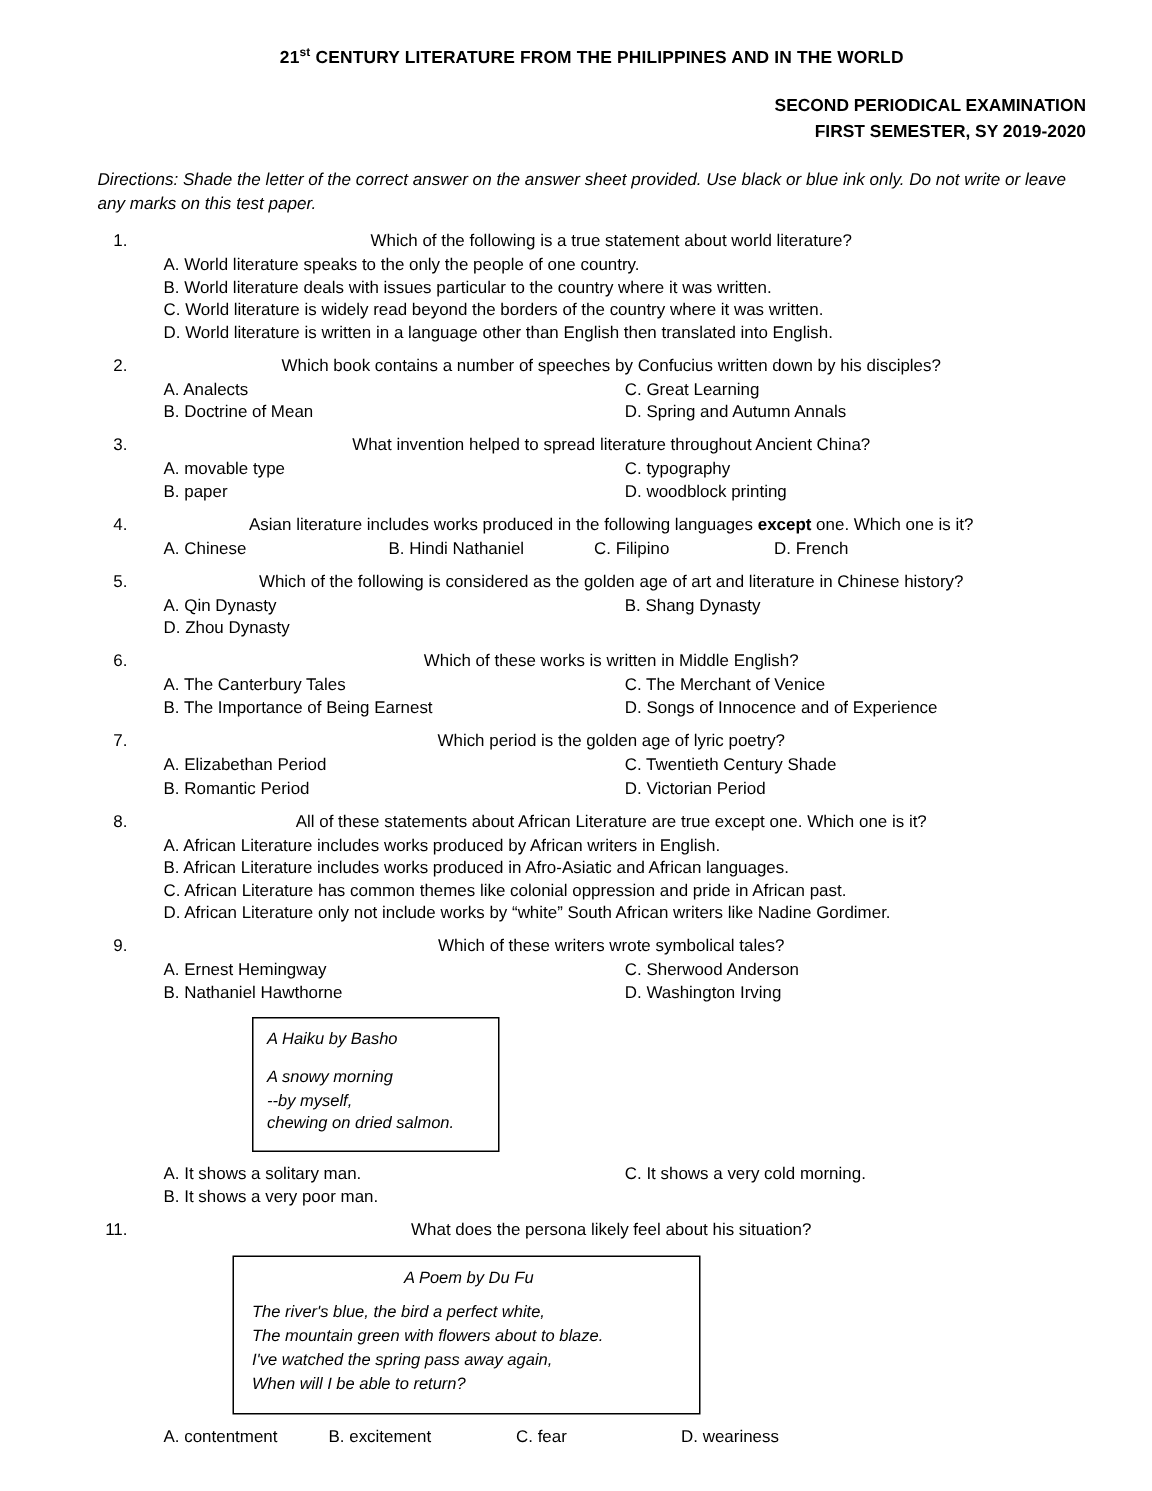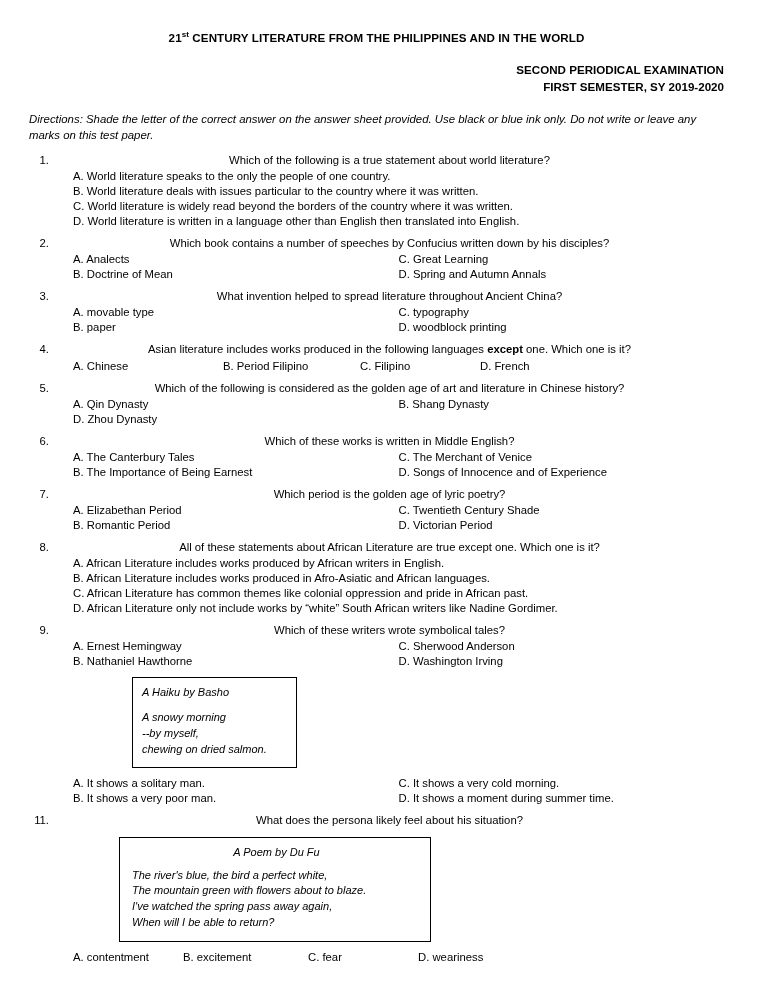--- a/index.html
+++ b/index.html
@@ -11,21 +11,21 @@
     width: 768px;
     height: 994px;
     font-family: "Liberation Sans", sans-serif;
     color: #000000;
     font-size: 11.3px;
     line-height: 1.33;
     position: relative;
     overflow: hidden;
   }
   .page {
-    padding: 30px 44px 0 29px;
+    padding: 30px 44px 0 65px;
     box-sizing: border-box;
     width: 768px;
   }
   .title-main {
     text-align: center;
     font-weight: bold;
     font-size: 11.6px;
     letter-spacing: 0.1px;
     margin-bottom: 17px;
   }
@@ -195,21 +195,21 @@
       </div>
       <div class="q">
         <div class="q-num">4.</div>
         <div class="q-body">
           <div class="q-text"><span>Asian literature includes works produced in the following languages </span><b>except</b><span> one. Which one is it?</span></div>
         </div>
       </div>
       <div class="q choices-row" style="margin-top: 0px;">
         <div class="q-num"></div>
         <div class="q-body">
-          <div class="choices inline4"><div class="choice c1">A.  Chinese</div><div class="choice c2">B. Period Filipino</div><div class="choice c3">C. Filipino</div><div class="choice c4">D. French</div></div>
+          <div class="choices inline4"><div class="choice c1">A.  Chinese</div><div class="choice c2">B. Hindi Nathaniel</div><div class="choice c3">C. Filipino</div><div class="choice c4">D. French</div></div>
         </div>
       </div>
       <div class="q">
         <div class="q-num">5.</div>
         <div class="q-body">
           <div class="q-text">Which of the following is considered as the golden age of art and literature in Chinese history?</div>
         </div>
       </div>
       <div class="q choices-row" style="margin-top: 0px;">
         <div class="q-num"></div>
@@ -295,21 +295,20 @@
         <div class="poem-line">--by myself,</div>
         <div class="poem-line">chewing on dried salmon.</div>
       </div>
       <div class="q choices-row" style="margin-top: 0px;">
         <div class="q-num"></div>
         <div class="q-body">
           <div class="choices two-col">
             <div class="choice c1">A. It shows a solitary man.</div>
             <div class="choice c2">C. It shows a very cold morning.</div>
             <div class="choice c3">B. It shows a very poor man.</div>
-            <div class="choice c4">D. It shows a moment during summer time.</div>
           </div>
         </div>
       </div>
       <div class="q">
         <div class="q-num">11.</div>
         <div class="q-body">
           <div class="q-text">What does the persona likely feel about his situation?</div>
         </div>
       </div>
       <div class="poem-box dufu-box">

